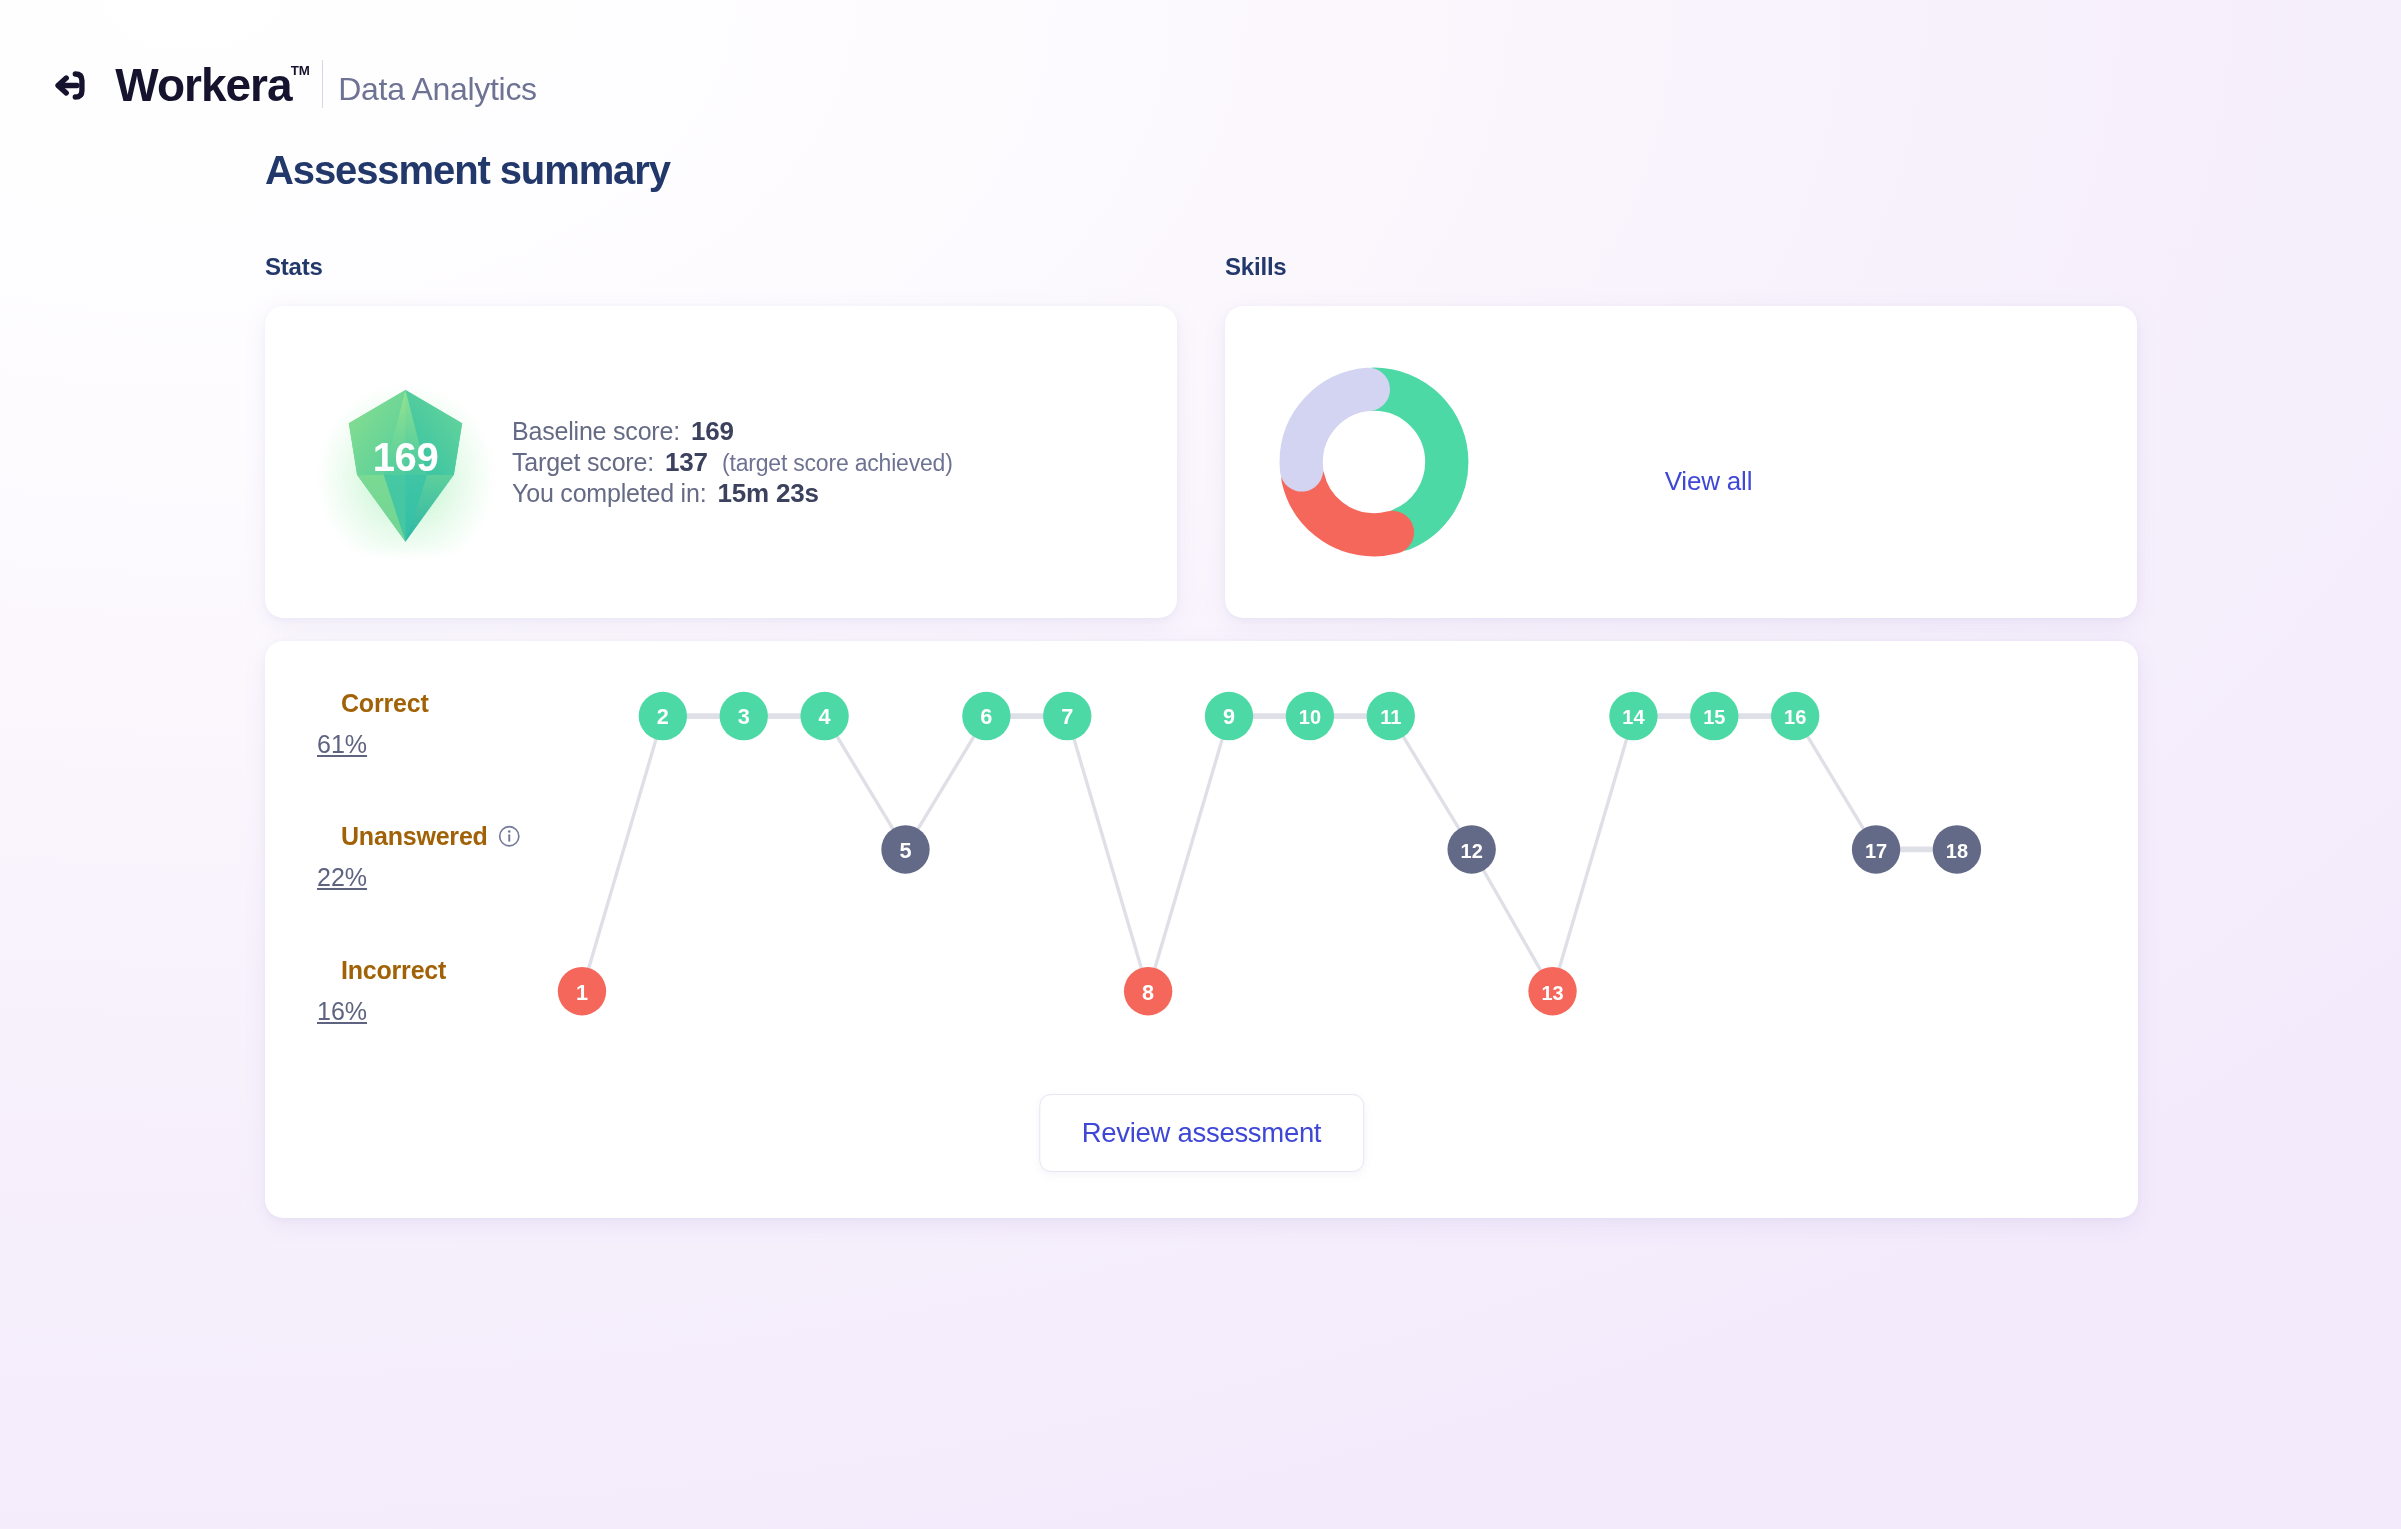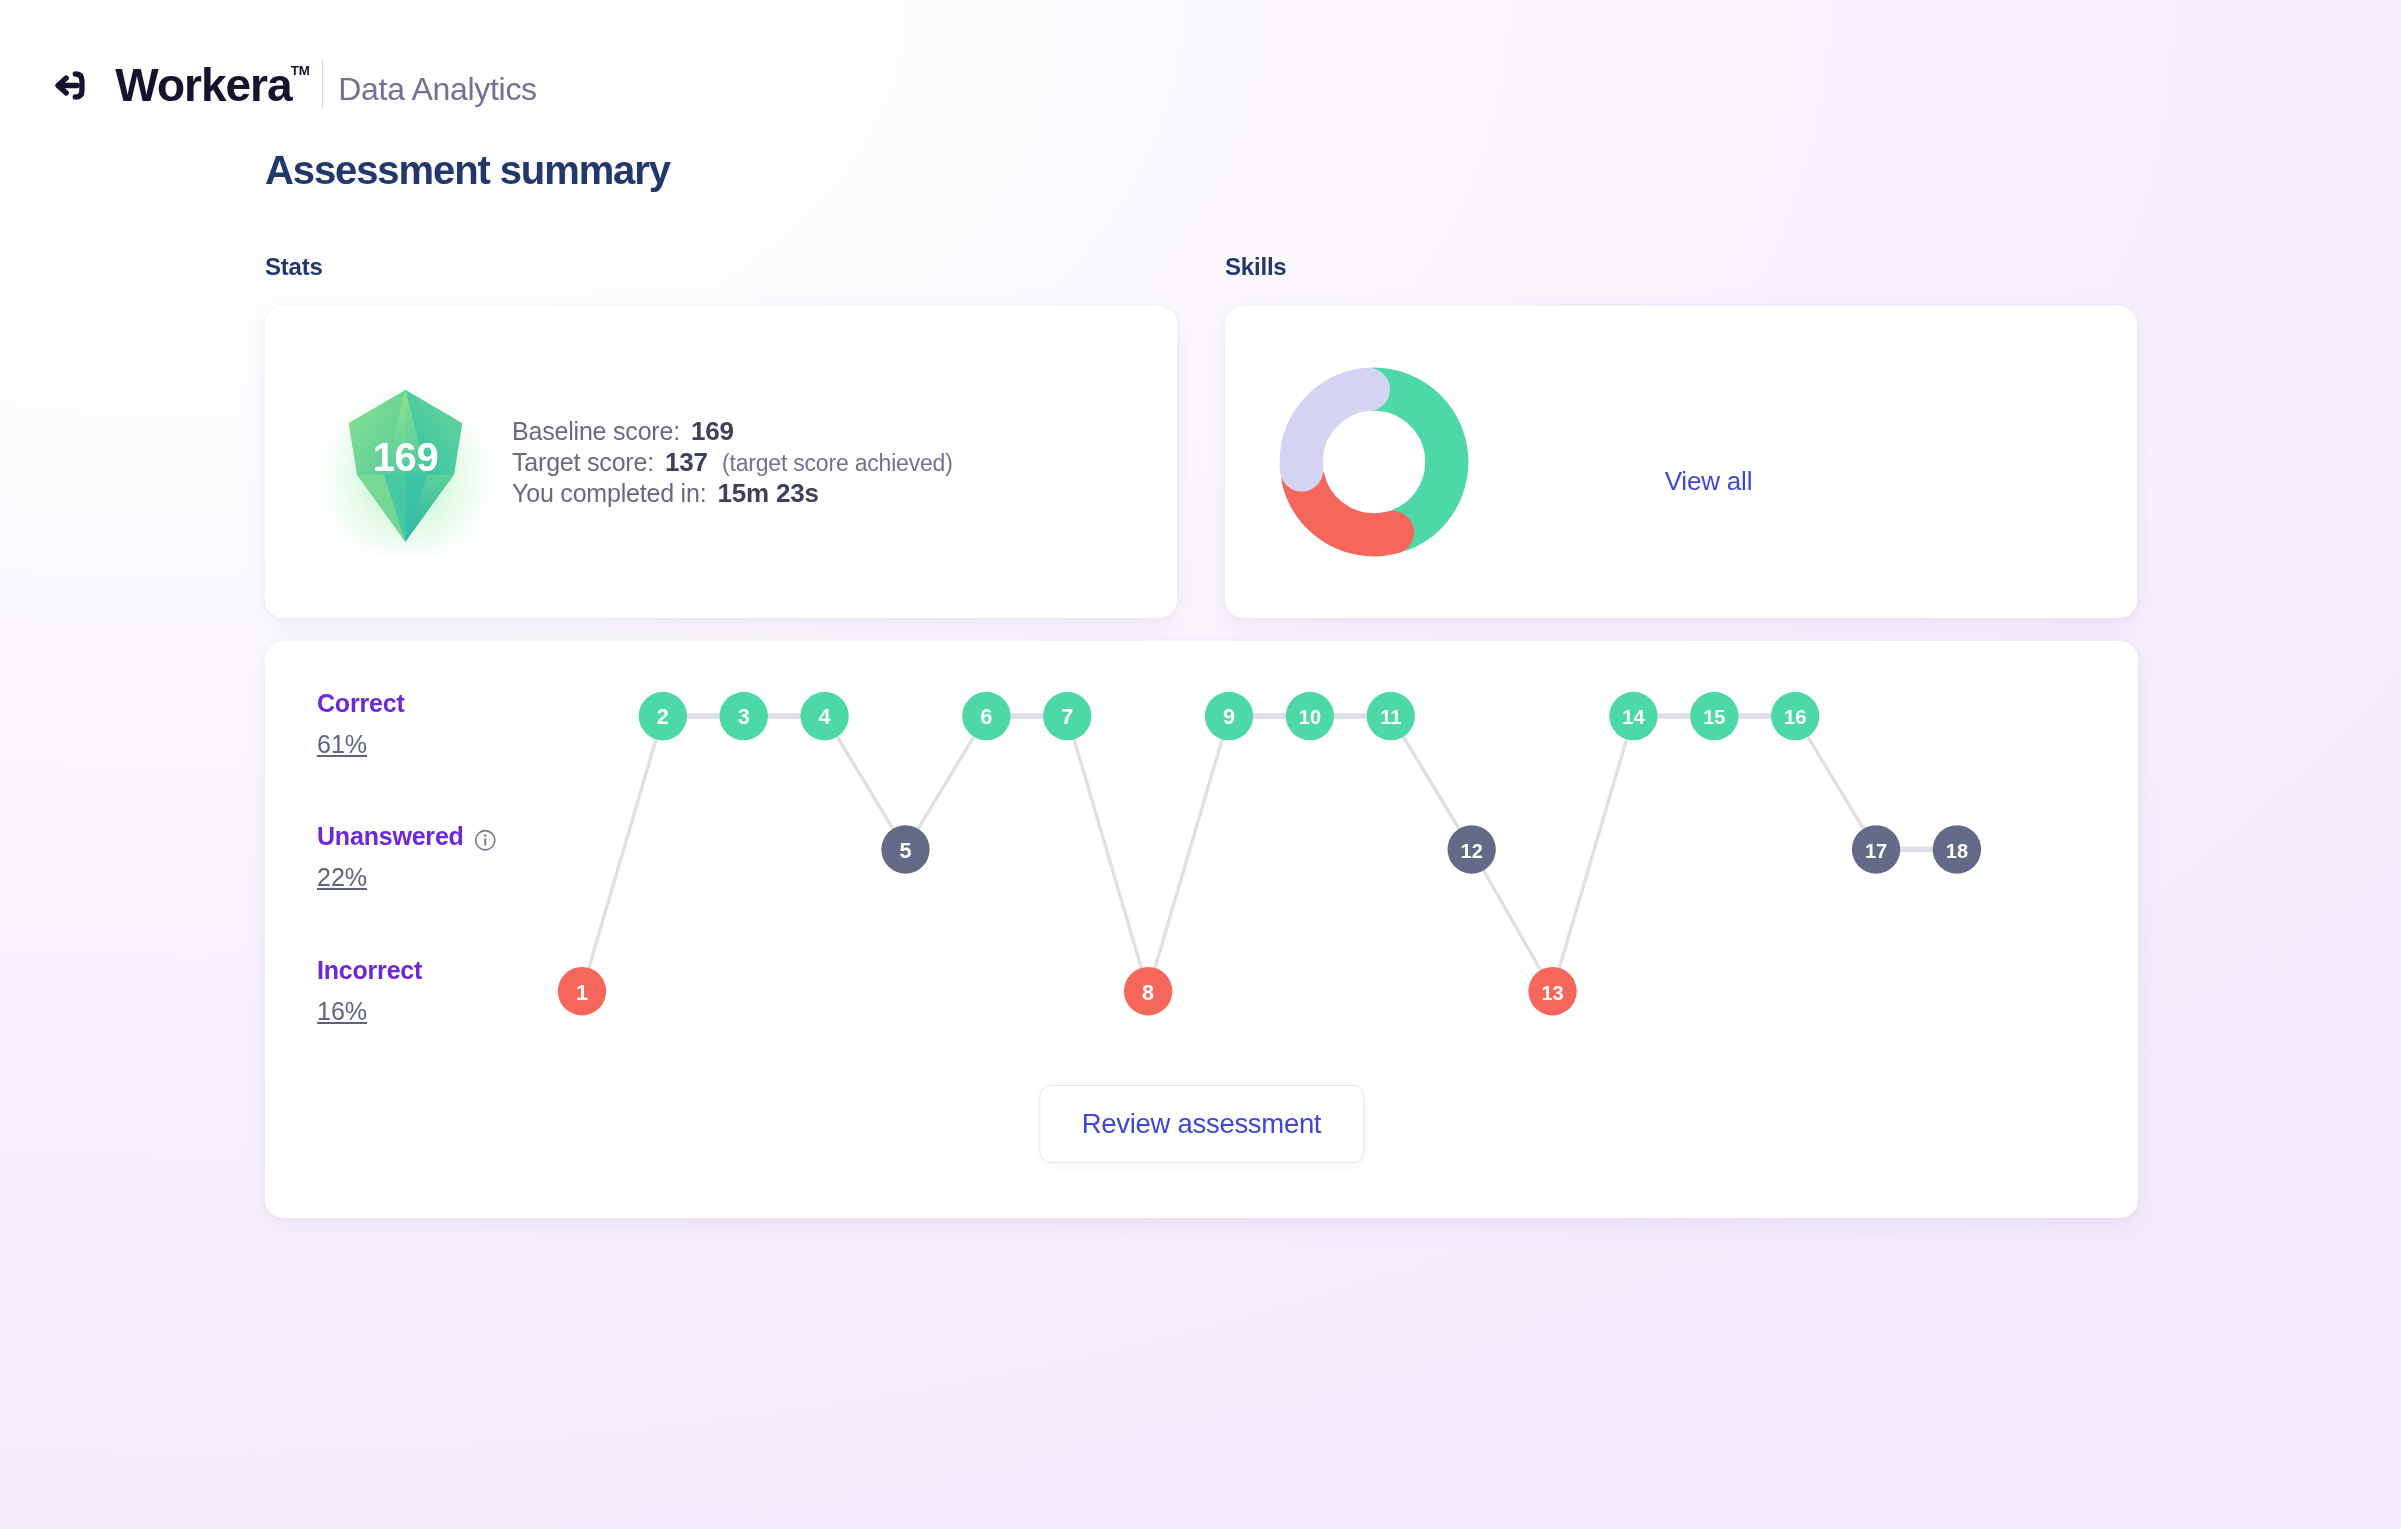--- a/index.html
+++ b/index.html
@@ -219,26 +219,27 @@
   .row-labels {
     position: absolute;
     left: 52px;
     top: 48px;
     width: 267px;
   }
   .row-label-block { position: absolute; left: 0; }
   .row-label-title {
     font-size: 25px;
     font-weight: 700;
-    color: #6d28d9;
+    color: #a16207;
     letter-spacing: -0.2px;
     display: flex;
-    align-items: flex-end;
+    align-items: center;
     gap: 10px;
     white-space: nowrap;
+    margin-left: 24px;
   }
   .row-label-pct {
     font-size: 25px;
     color: #5E6380;
     margin-top: 11.7px;
     text-decoration: underline;
   }
   .info-icon {
     width: 22.5px;
     height: 22.5px;
@@ -246,21 +247,21 @@
     align-items: center;
     justify-content: center;
   }
 
   .timeline-svg { position: absolute; left: 0; top: 0; }
 
   .review-btn {
     position: absolute;
     left: 50%;
     transform: translateX(-50%);
-    bottom: 55px;
+    bottom: 46px;
     background: #FFFFFF;
     border: 1.3px solid #E6E5F2;
     border-radius: 11.7px;
     padding: 22px 42px;
     font-family: "Liberation Sans", sans-serif;
     font-size: 27.5px;
     color: #3E47D6;
     letter-spacing: -0.3px;
     cursor: pointer;
     box-shadow: 0 2.5px 8.3px rgba(120, 110, 190, 0.07);

